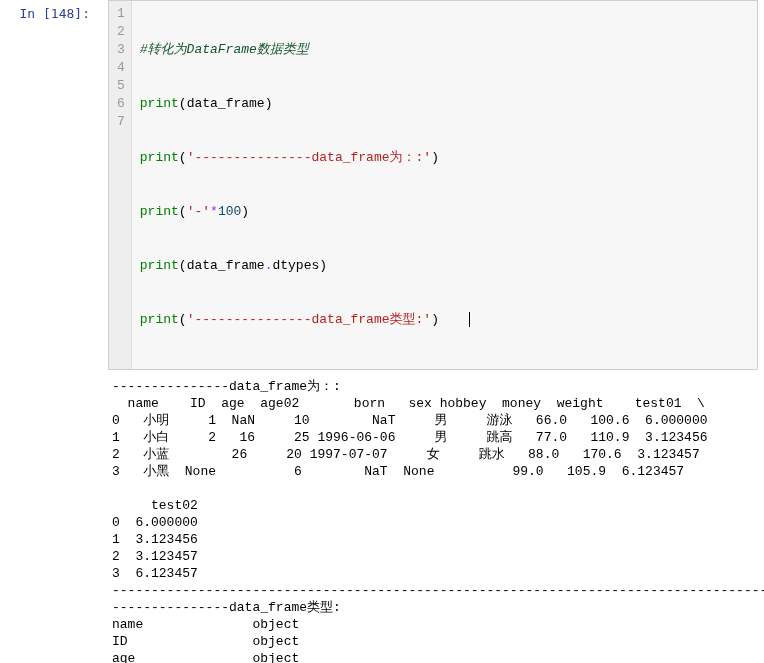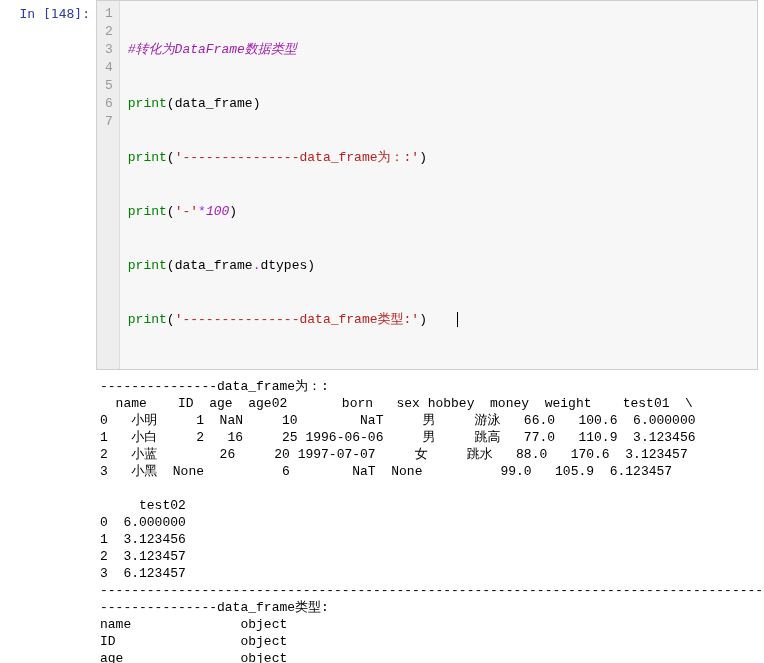--- a/index.html
+++ b/index.html
@@ -10,21 +10,21 @@
       background: #fff;
       width: 764px;
     }
     .cell {
       display: flex;
       align-items: flex-start;
     }
     .prompt {
       width: 90px;
       text-align: right;
-      padding: 6px 6px 0 0;
+      padding: 6px 18px 0 0;
       flex-shrink: 0;
       color: #303F9F;
       font-family: "Consolas", monospace;
     }
     .input-area {
       flex: 1;
       border: 1px solid #cfcfcf;
       background: #f7f7f7;
       padding: 0;
       display: flex;
@@ -46,27 +46,27 @@
     .code {
       padding: 4px 8px;
       line-height: 18px;
       white-space: pre;
       flex: 1;
       position: relative;
     }
     .code-line {
       height: 18px;
     }
-    .c-comment { color: #a21caf; font-style: italic; font-family: Liberation Mono, monospace; }
+    .c-comment { color: #14532d; font-style: italic; font-family: Liberation Mono, monospace; }
     .c-ident { color: #000; }
     .c-op { color: #aa22ff; }
     .c-builtin { color: #008000; }
     .c-str { color: #ba2121; }
     .c-cjk-red { color: #ba2121; }
-    .c-num { color: #a21caf; font-style: italic; }
+    .c-num { color: #0c4a6e; }
     .cursor {
       display: inline-block;
       width: 1px;
       height: 15px;
       background: #000;
       vertical-align: text-bottom;
       margin-left: 30px;
     }
     .output-cell {
       display: flex;

